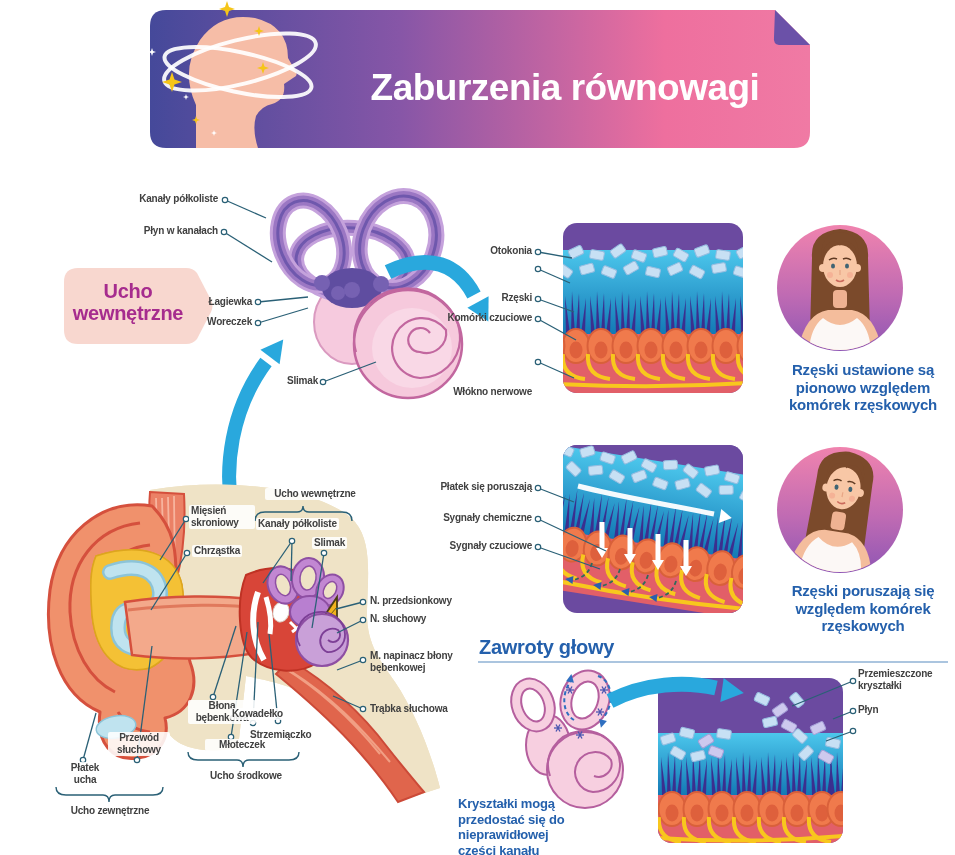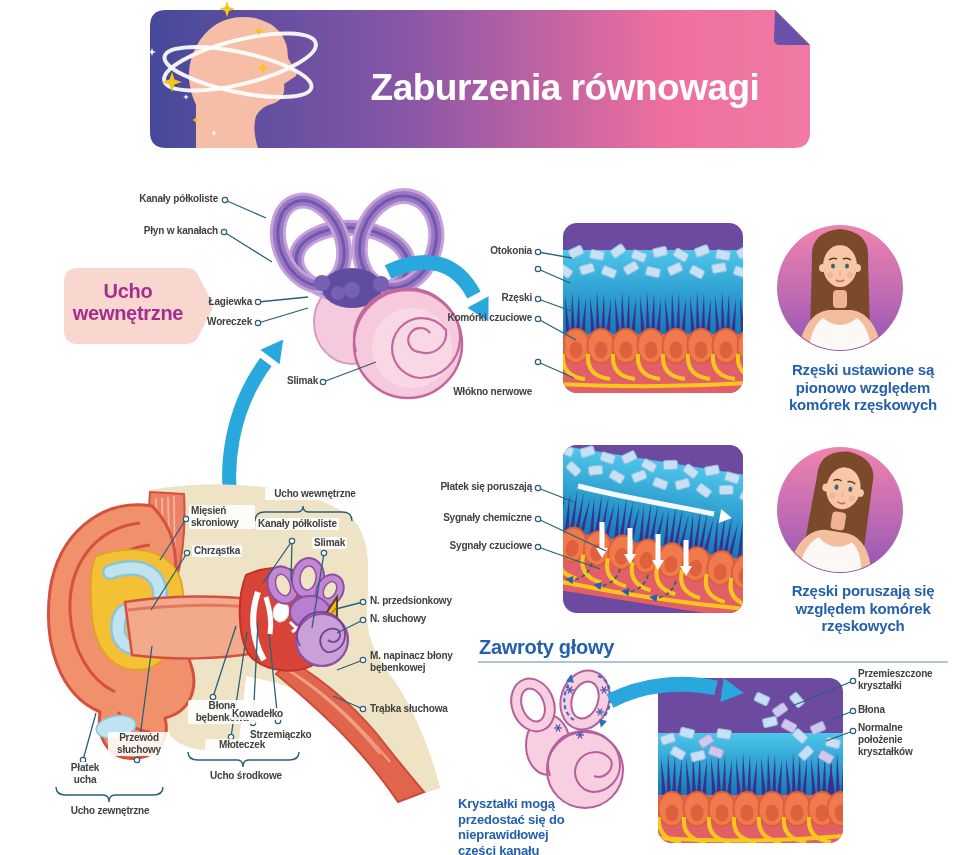--- a/index.html
+++ b/index.html
@@ -464,22 +464,21 @@
 <div class="lbl r" style="right:423px;top:512px;width:130px;">Sygnały chemiczne</div>
 <div class="lbl r" style="right:423px;top:540px;width:130px;">Sygnały czuciowe</div>
 
 <div class="cap" style="left:778px;top:361px;width:170px;">Rzęski ustawione są pionowo względem komórek rzęskowych</div>
 <div class="cap" style="left:778px;top:582px;width:170px;">Rzęski poruszają się względem komórek rzęskowych</div>
 
 <div class="heading" style="left:479px;top:636px;">Zawroty głowy</div>
 <div class="cap3" style="left:458px;top:796px;width:114px;">Kryształki mogą przedostać się do nieprawidłowej części kanału</div>
 
 <div class="lbl" style="left:858px;top:668px;width:95px;">Przemieszczone kryształki</div>
-<div class="lbl" style="left:858px;top:704px;width:60px;">Błona</div>
-<div class="lbl" style="left:858px;top:722px;width:82px;">Normalne położenie kryształków</div>
+<div class="lbl" style="left:858px;top:704px;width:60px;">Płyn</div>
 
 <div class="lbl chip" style="left:189px;top:505px;width:62px;">Mięsień skroniowy</div>
 <div class="lbl chip" style="left:192px;top:545px;">Chrząstka</div>
 <div class="lbl chip c" style="left:265px;top:488px;width:96px;">Ucho wewnętrzne</div>
 <div class="lbl chip" style="left:256px;top:518px;">Kanały półkoliste</div>
 <div class="lbl chip" style="left:312px;top:537px;">Slimak</div>
 <div class="lbl" style="left:370px;top:595px;">N. przedsionkowy</div>
 <div class="lbl" style="left:370px;top:613px;">N. słuchowy</div>
 <div class="lbl" style="left:370px;top:650px;width:104px;">M. napinacz błony bębenkowej</div>
 <div class="lbl" style="left:370px;top:703px;">Trąbka słuchowa</div>

